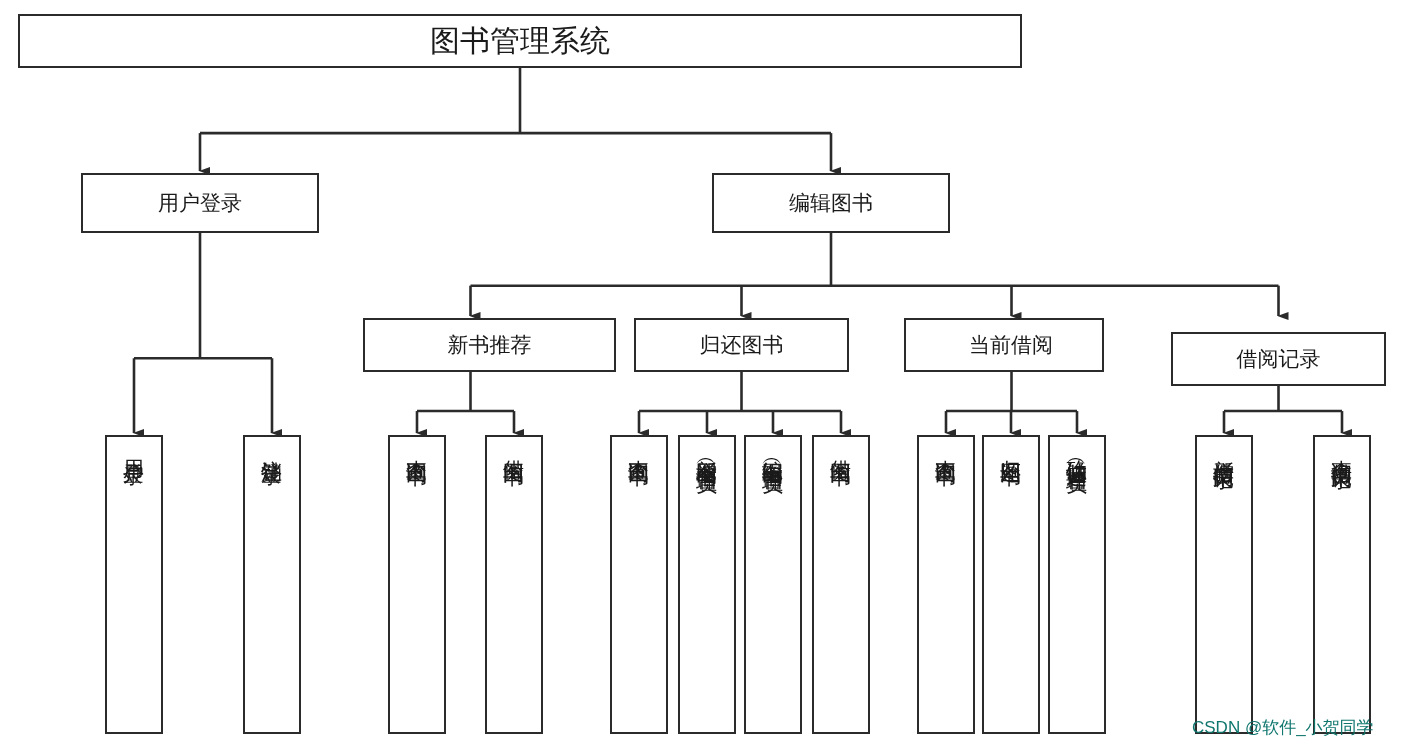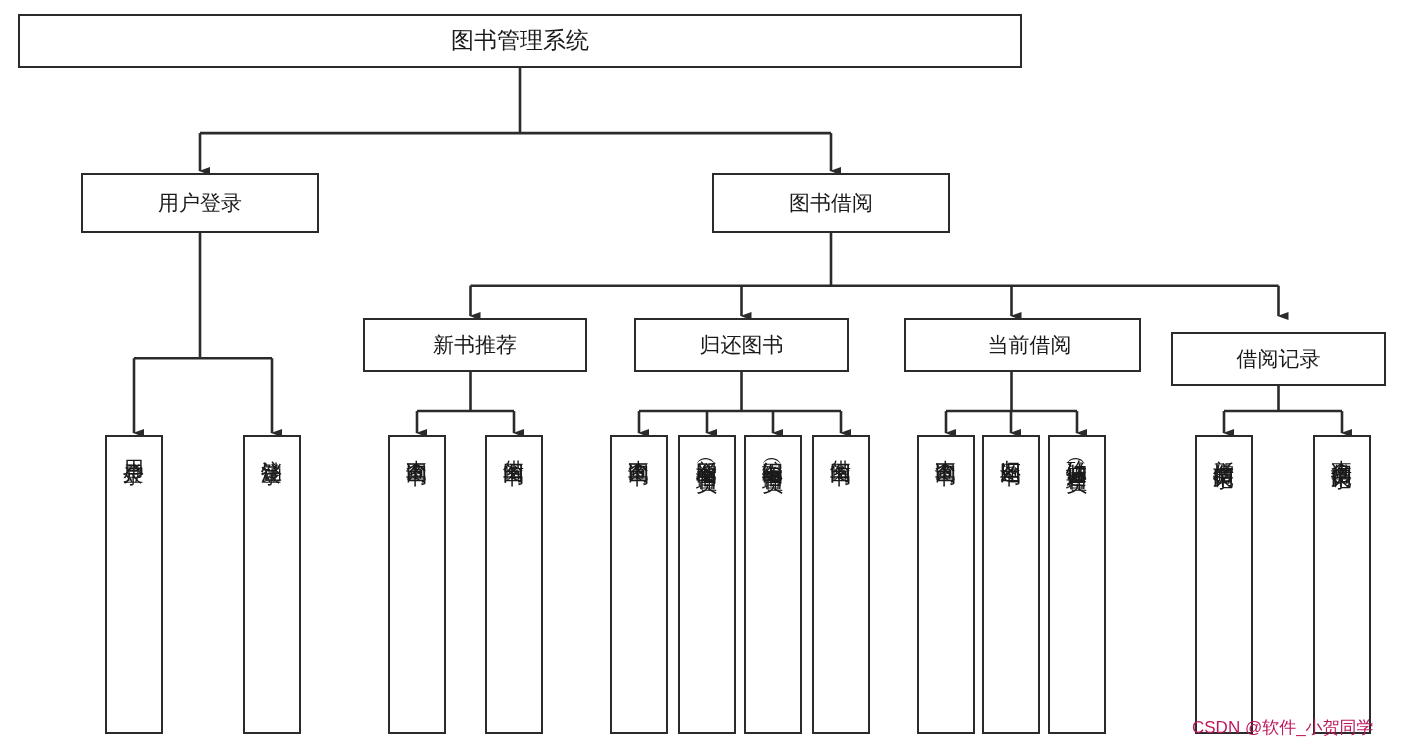--- a/index.html
+++ b/index.html
@@ -39,40 +39,40 @@
     font-family: "Liberation Sans", "DejaVu Sans", sans-serif;
     color: #1a1a1a;
     text-align: center;
     line-height: 1.18;
     white-space: nowrap;
   }
   .node-horizontal .node-label {
     font-size: 21px;
   }
   .node-title .node-label {
-    font-size: 23px;
+    font-size: 30px;
   }
   .node-vertical {
     align-items: flex-start;
     justify-content: center;
     padding-top: 6px;
   }
   .node-vertical .node-label {
     writing-mode: vertical-rl;
     text-orientation: upright;
     font-size: 21px;
     letter-spacing: 2px;
     line-height: 1;
     white-space: nowrap;
   }
   .watermark {
     position: absolute;
     font-family: "Liberation Sans", "DejaVu Sans", sans-serif;
     font-size: 17px;
-    color: #be185d;
+    color: #0f766e;
     white-space: nowrap;
     pointer-events: none;
   }
 </style>
 </head>
 <body>
 
 <div id="diagram-root">
 
   <svg class="diagram-canvas" viewBox="0 0 1405 747" xmlns="http://www.w3.org/2000/svg">
@@ -119,30 +119,30 @@
   </svg>
 
   <div class="node-box node-horizontal node-title" style="left: 18px; top: 14px; width: 1004px; height: 54px;">
     <span class="node-label">图书管理系统</span>
   </div>
 
   <div class="node-box node-horizontal" style="left: 81px; top: 173px; width: 238px; height: 60px;">
     <span class="node-label">用户登录</span>
   </div>
   <div class="node-box node-horizontal" style="left: 712px; top: 173px; width: 238px; height: 60px;">
-    <span class="node-label">图书借阅</span>
+    <span class="node-label">编辑图书</span>
   </div>
 
-  <div class="node-box node-horizontal" style="left: 363px; top: 318px; width: 224px; height: 54px;">
+  <div class="node-box node-horizontal" style="left: 363px; top: 318px; width: 253px; height: 54px;">
     <span class="node-label">新书推荐</span>
   </div>
   <div class="node-box node-horizontal" style="left: 634px; top: 318px; width: 215px; height: 54px;">
     <span class="node-label">归还图书</span>
   </div>
-  <div class="node-box node-horizontal" style="left: 904px; top: 318px; width: 237px; height: 54px; padding-left: 14px;">
+  <div class="node-box node-horizontal" style="left: 904px; top: 318px; width: 200px; height: 54px; padding-left: 14px;">
     <span class="node-label">当前借阅</span>
   </div>
   <div class="node-box node-horizontal" style="left: 1171px; top: 332px; width: 215px; height: 54px;">
     <span class="node-label">借阅记录</span>
   </div>
 
   <div class="node-box node-vertical" style="left: 105px; top: 435px; width: 58px; height: 299px;">
     <span class="node-label">用户登录</span>
   </div>
   <div class="node-box node-vertical" style="left: 243px; top: 435px; width: 58px; height: 299px;">

